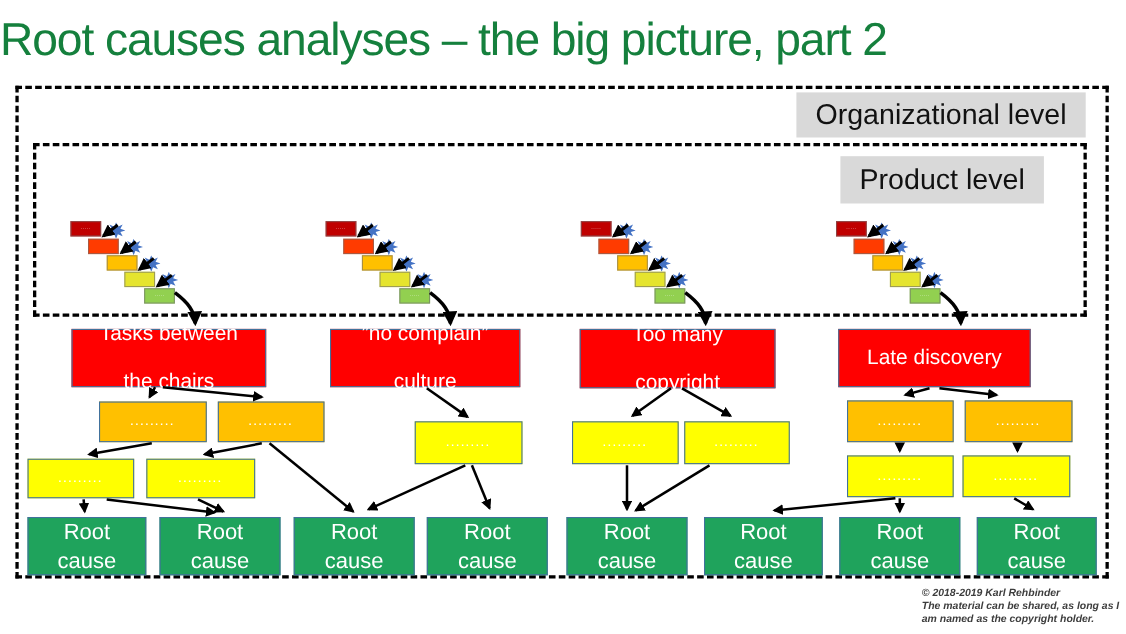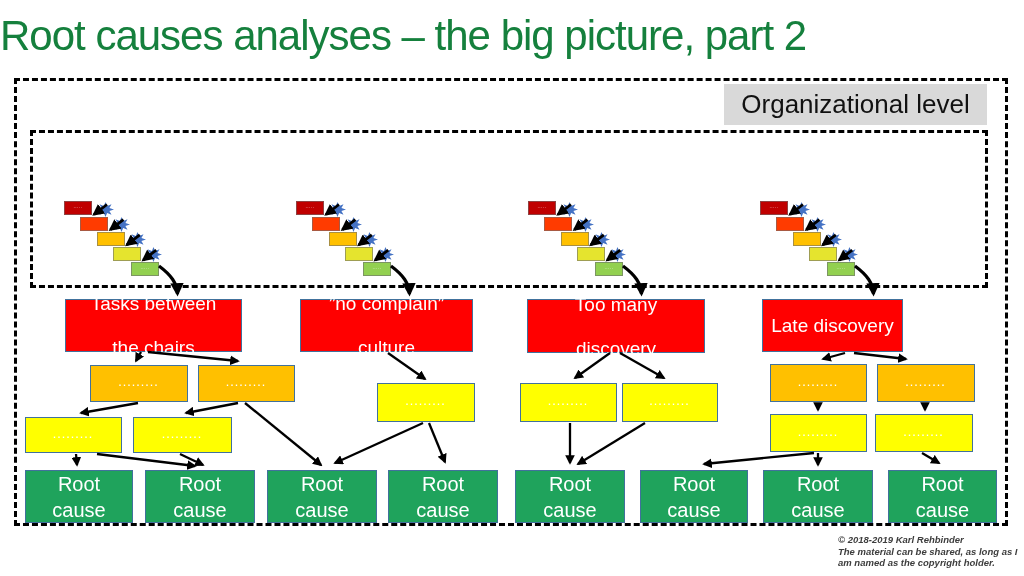--- a/index.html
+++ b/index.html
@@ -37,20 +37,21 @@
 <body>
 
 <div id="stage">
 
   <div id="page-title">Root causes analyses – the big picture, part 2</div>
 
   <div id="org-box" class="dashed"></div>
   <div id="prod-box" class="dashed"></div>
 
   <div id="org-label" class="glabel">Organizational level</div>
+  <div id="prod-label" class="glabel">Product level</div>
 
   <div id="cascades">
       <div class="cascade" style="left: 64px; top: 201px;">
         <div class="cbox" style="left: 0px; top: 0px; background: rgb(192, 0, 0);">
           <span class="tiny">·····</span>
         </div>
         <div class="cbox" style="left: 16px; top: 16px; background: rgb(255, 59, 0);"></div>
         <div class="cbox" style="left: 33px; top: 31px; background: rgb(255, 192, 0);"></div>
         <div class="cbox" style="left: 49px; top: 46px; background: rgb(229, 228, 46);"></div>
         <div class="cbox" style="left: 67px; top: 61px; background: rgb(146, 208, 80);">
@@ -111,23 +112,23 @@
   <div class="box problem" style="left:65px;top:299px;width:177px;height:53px;">
     <span>Tasks between</span>
     <span>the chairs</span>
   </div>
   <div class="box problem" style="left:300px;top:299px;width:173px;height:53px;">
     <span>”no complain”</span>
     <span>culture</span>
   </div>
   <div class="box problem" style="left:527px;top:299px;width:178px;height:54px;">
     <span>Too many</span>
-    <span>discovery</span>
-  </div>
-  <div class="box problem" style="left:762px;top:299px;width:141px;height:53px;">
+    <span>copyright</span>
+  </div>
+  <div class="box problem" style="left:762px;top:299px;width:175px;height:53px;">
     <span>Late discovery</span>
   </div>
 
   <div class="box ob" style="left:90px;top:365px;width:98px;height:37px;">
       <span class="dots">.........</span>
     </div>
   <div class="box ob" style="left:198px;top:365px;width:97px;height:37px;">
       <span class="dots">.........</span>
     </div>
   <div class="box yb" style="left:25px;top:417px;width:97px;height:36px;">

